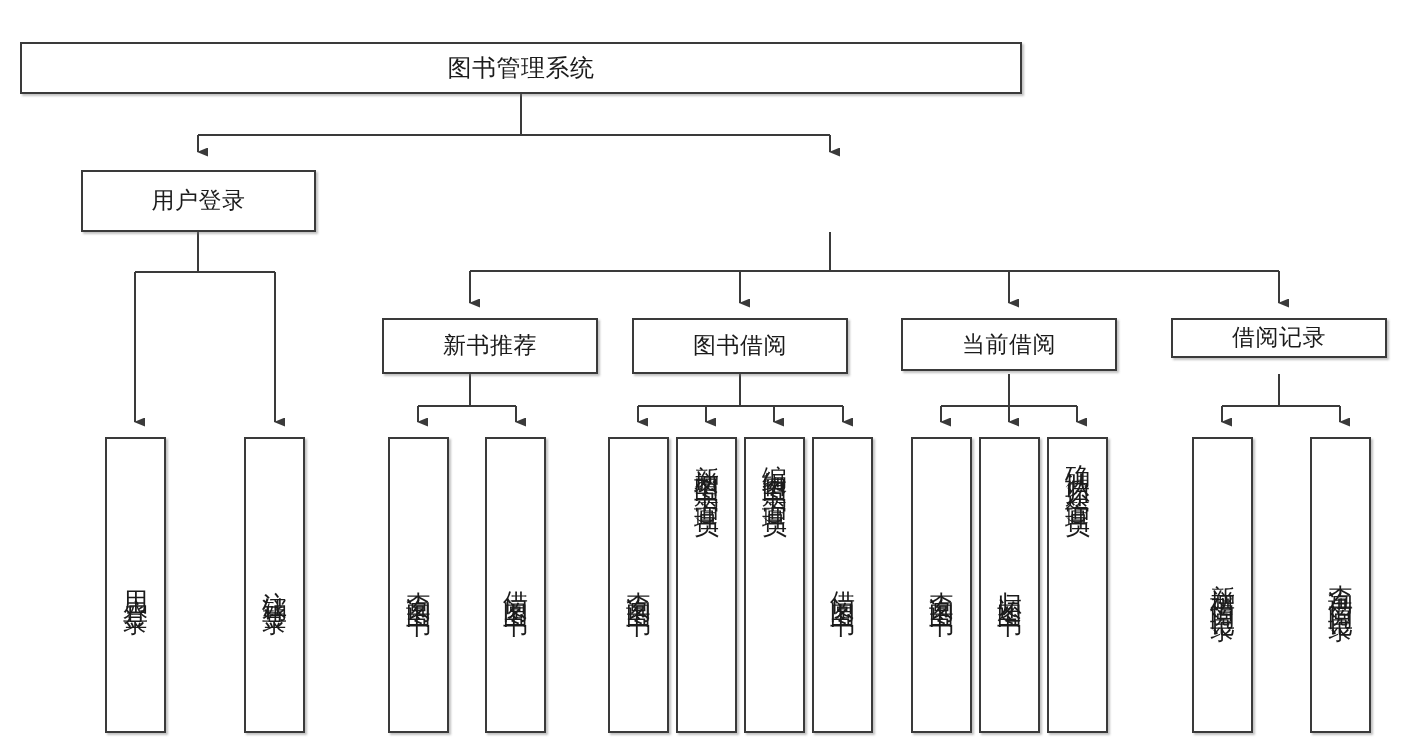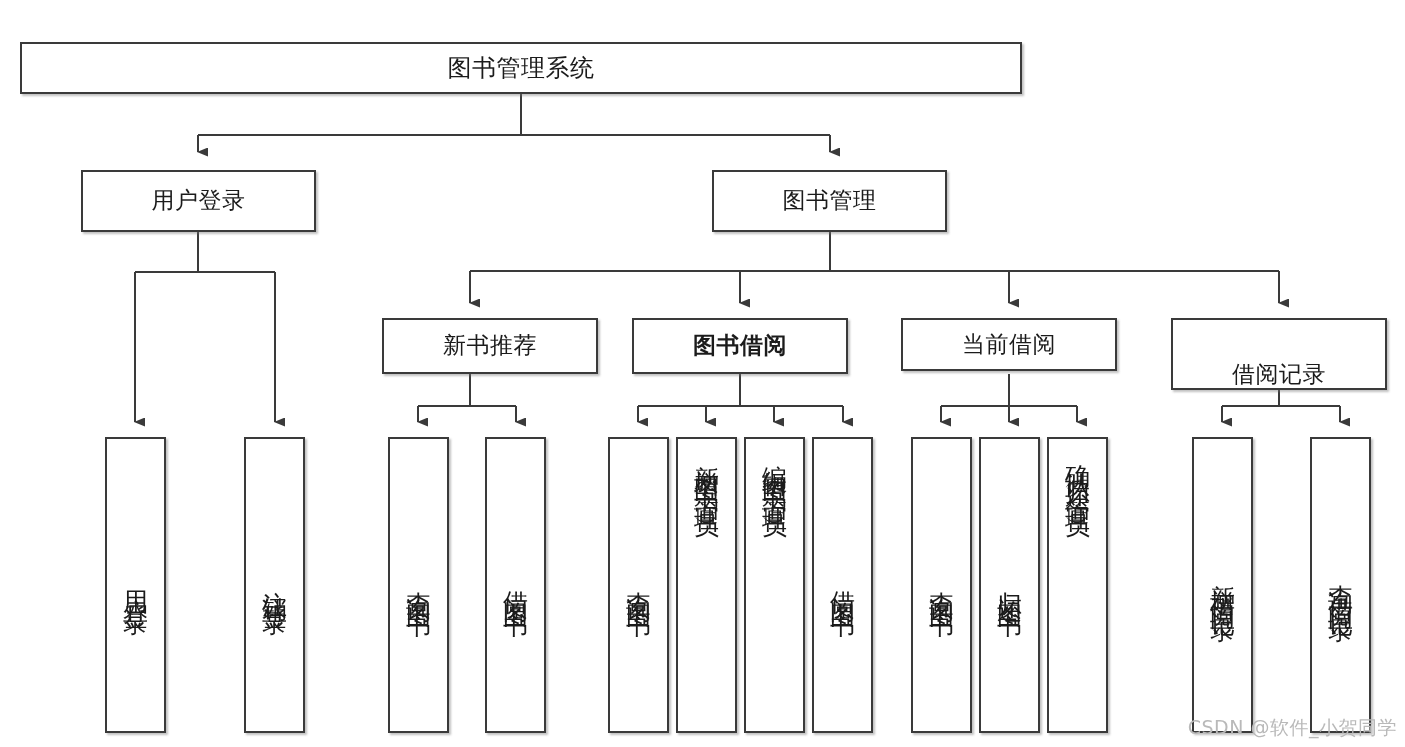--- a/index.html
+++ b/index.html
@@ -137,34 +137,31 @@
     </g>
   </svg>
 
   <div class="node horiz root" style="left:20px; top:14px; width:1002px; height:52px;margin-top:28px;">
     <span class="node-label">图书管理系统</span>
   </div>
 
   <div class="node horiz" style="left:81px; top:170px; width:235px; height:62px;">
     <span class="node-label">用户登录</span>
   </div>
-  <div class="node horiz" style="left:712px; top:170px; width:235px; height:62px;">
-    <span class="node-label">图书管理</span>
-  </div>
 
   <div class="node horiz" style="left:382px; top:318px; width:216px; height:56px;">
     <span class="node-label">新书推荐</span>
   </div>
-  <div class="node horiz" style="left:632px; top:318px; width:216px; height:56px;font-weight:bold;">
+  <div class="node horiz" style="left:632px; top:318px; width:216px; height:56px;">
     <span class="node-label">图书借阅</span>
   </div>
   <div class="node horiz" style="left:901px; top:318px; width:216px; height:53px;">
     <span class="node-label">当前借阅</span>
   </div>
-  <div class="node horiz" style="left:1171px; top:318px; width:216px; height:72px;align-items:flex-end;">
+  <div class="node horiz" style="left:1171px; top:318px; width:216px; height:40px;">
     <span class="node-label">借阅记录</span>
   </div>
 
   <div class="node vert mid" style="left:105px; top:437px; width:61px; height:296px;">
     <span class="node-label">用户登录</span>
   </div>
   <div class="node vert mid" style="left:244px; top:437px; width:61px; height:296px;">
     <span class="node-label">注销登录</span>
   </div>
 
@@ -198,15 +195,14 @@
     <span class="node-label">确认归还（管理员）</span>
   </div>
 
   <div class="node vert mid" style="left:1192px; top:437px; width:61px; height:296px;">
     <span class="node-label">新增借阅记录</span>
   </div>
   <div class="node vert mid" style="left:1310px; top:437px; width:61px; height:296px;">
     <span class="node-label">查询借阅记录</span>
   </div>
 
-  <div id="watermark">CSDN @软件_小贺同学</div>
 
 </div>
 
 </body></html>

